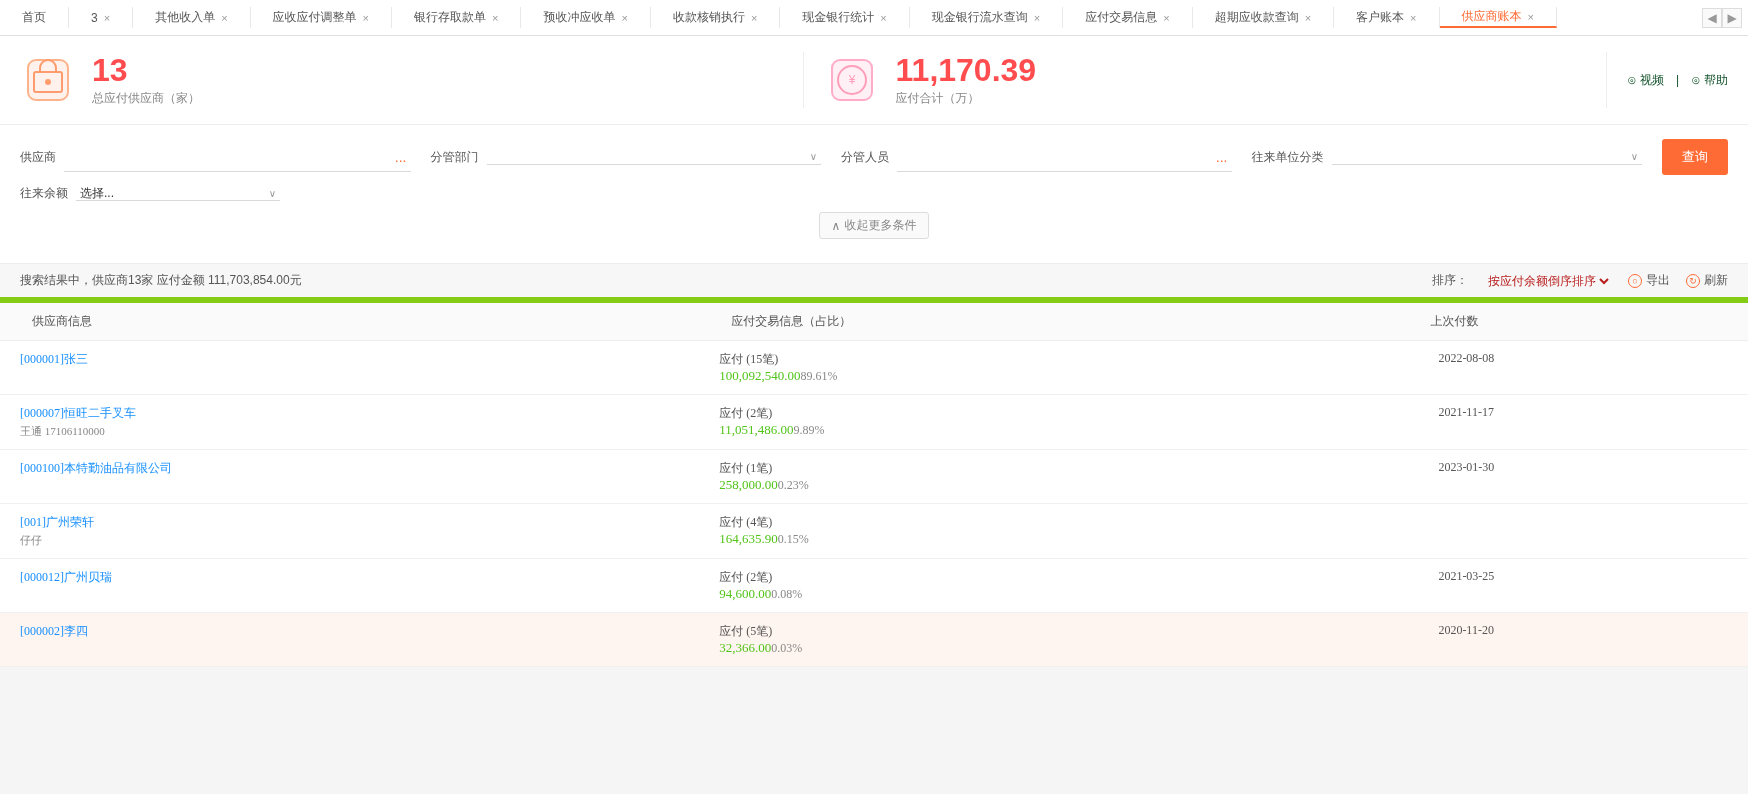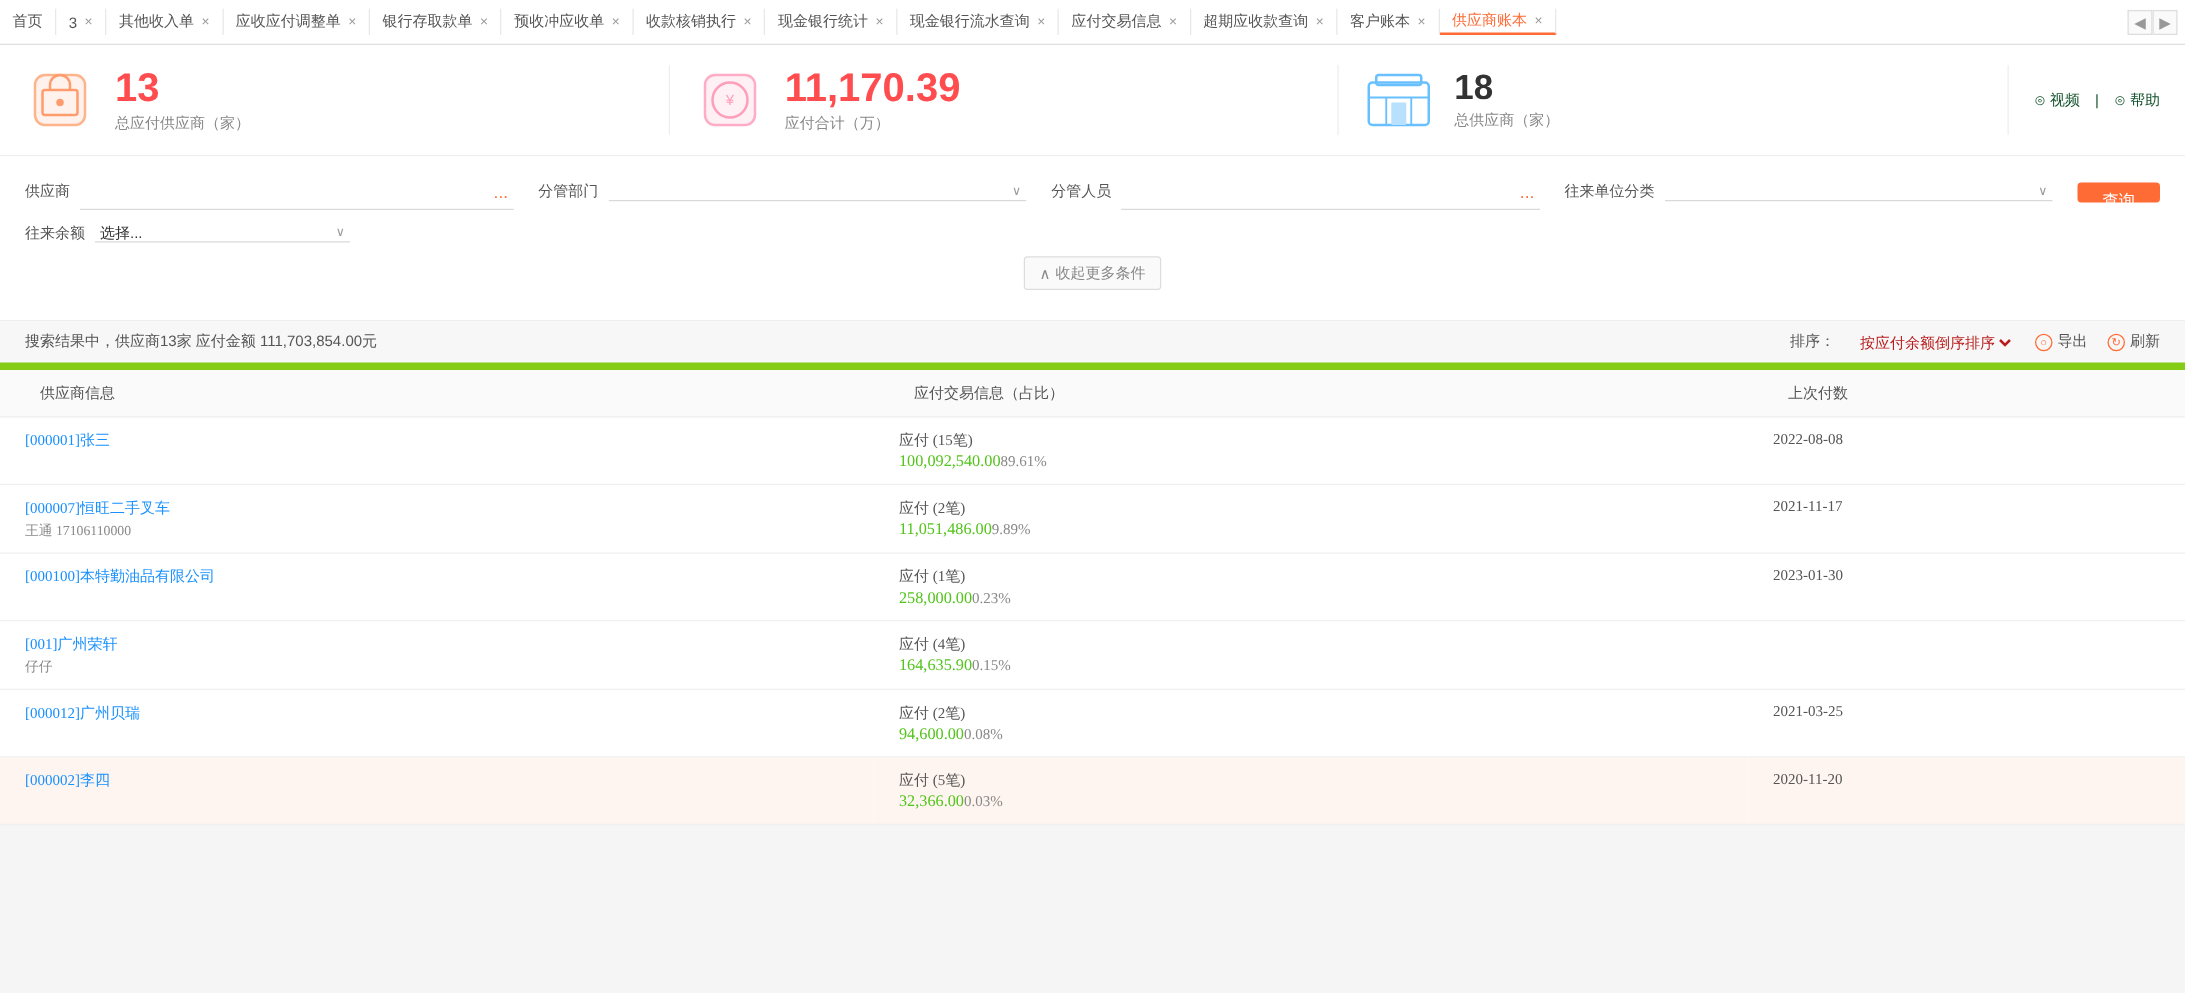--- a/index.html
+++ b/index.html
@@ -11,21 +11,21 @@
       align-items: center;
       background: #fff;
       border-bottom: 1px solid #e0e0e0;
       height: 36px;
       padding: 0;
       overflow: hidden;
     }
     .nav-tab {
       display: inline-flex;
       align-items: center;
-      padding: 0 10px;
+      padding: 0 22px;
       height: 21px;
       border-right: 1px solid #e8e8e8;
       white-space: nowrap;
       cursor: pointer;
       font-size: 12px;
       color: #555;
       flex-shrink: 0;
     }
     .nav-tab.active { color: #ff6b35; border-bottom: 2px solid #ff6b35; }
     .nav-tab .close-x {
@@ -184,21 +184,21 @@
       cursor: pointer;
     }
     .query-btn {
       background: #ff6b35;
       color: #fff;
       border: none;
       padding: 6px 20px;
       border-radius: 3px;
       cursor: pointer;
       font-size: 13px;
-      height: 16px;
+      height: 36px;
       white-space: nowrap;
     }
     .collapse-btn {
       display: flex;
       align-items: center;
       justify-content: center;
       gap: 4px;
       color: #888;
       cursor: pointer;
       font-size: 12px;
@@ -298,21 +298,21 @@
     }
     .amount-green {
       color: #52c41a;
       font-size: 13px;
       font-weight: 500;
       cursor: pointer;
     }
     .tx-label { color: #555; font-size: 12px; }
     .tx-count { color: #555; }
     .percentage { color: #888; font-size: 12px; }
-    .date-text { color: #555; font-size: 12px; }
+    .date-text { color: #555; font-size: 12px; margin-left: 20px; }
   </style>
 </head>
 <body>
 
 <nav class="top-nav">
   <div class="nav-tab">
     <span>首页</span>
   </div>
   <div class="nav-tab">
     <span>3</span>
@@ -387,36 +387,20 @@
     <div class="stat-icon pink">
       <svg width="48" height="48" viewBox="0 0 48 48" fill="none">
         <rect x="4" y="4" width="40" height="40" rx="8" fill="#fff0f5" stroke="#ffadc6" stroke-width="2"></rect>
         <circle cx="24" cy="24" r="14" fill="none" stroke="#ff9eba" stroke-width="2"></circle>
         <text x="24" y="28" text-anchor="middle" font-size="12" fill="#ff9eba">¥</text>
       </svg>
     </div>
     <div>
       <div class="stat-value">11,170.39</div>
       <div class="stat-label">应付合计（万）</div>
-    </div>
-  </div>
-  <div class="stat-card">
-    <div class="stat-icon blue">
-      <svg width="56" height="56" viewBox="0 0 56 56" fill="none">
-        <rect x="4" y="14" width="48" height="34" rx="3" fill="none" stroke="#69c0ff" stroke-width="2"></rect>
-        <rect x="10" y="8" width="36" height="8" rx="2" fill="none" stroke="#69c0ff" stroke-width="2"></rect>
-        <line x1="4" y1="26" x2="52" y2="26" stroke="#69c0ff" stroke-width="1.5"></line>
-        <line x1="18" y1="26" x2="18" y2="48" stroke="#69c0ff" stroke-width="1.5"></line>
-        <line x1="38" y1="26" x2="38" y2="48" stroke="#69c0ff" stroke-width="1.5"></line>
-        <rect x="22" y="30" width="12" height="18" fill="#b8e0ff" rx="1"></rect>
-      </svg>
-    </div>
-    <div>
-      <div class="stat-value" style="color:#333; font-size:28px;">18</div>
-      <div class="stat-label">总供应商（家）</div>
     </div>
   </div>
   <div class="top-right-links">
     <span>
       <span>⊙</span>
       <span>视频</span>
     </span>
     <span>|</span>
     <span>
       <span>⊙</span>

